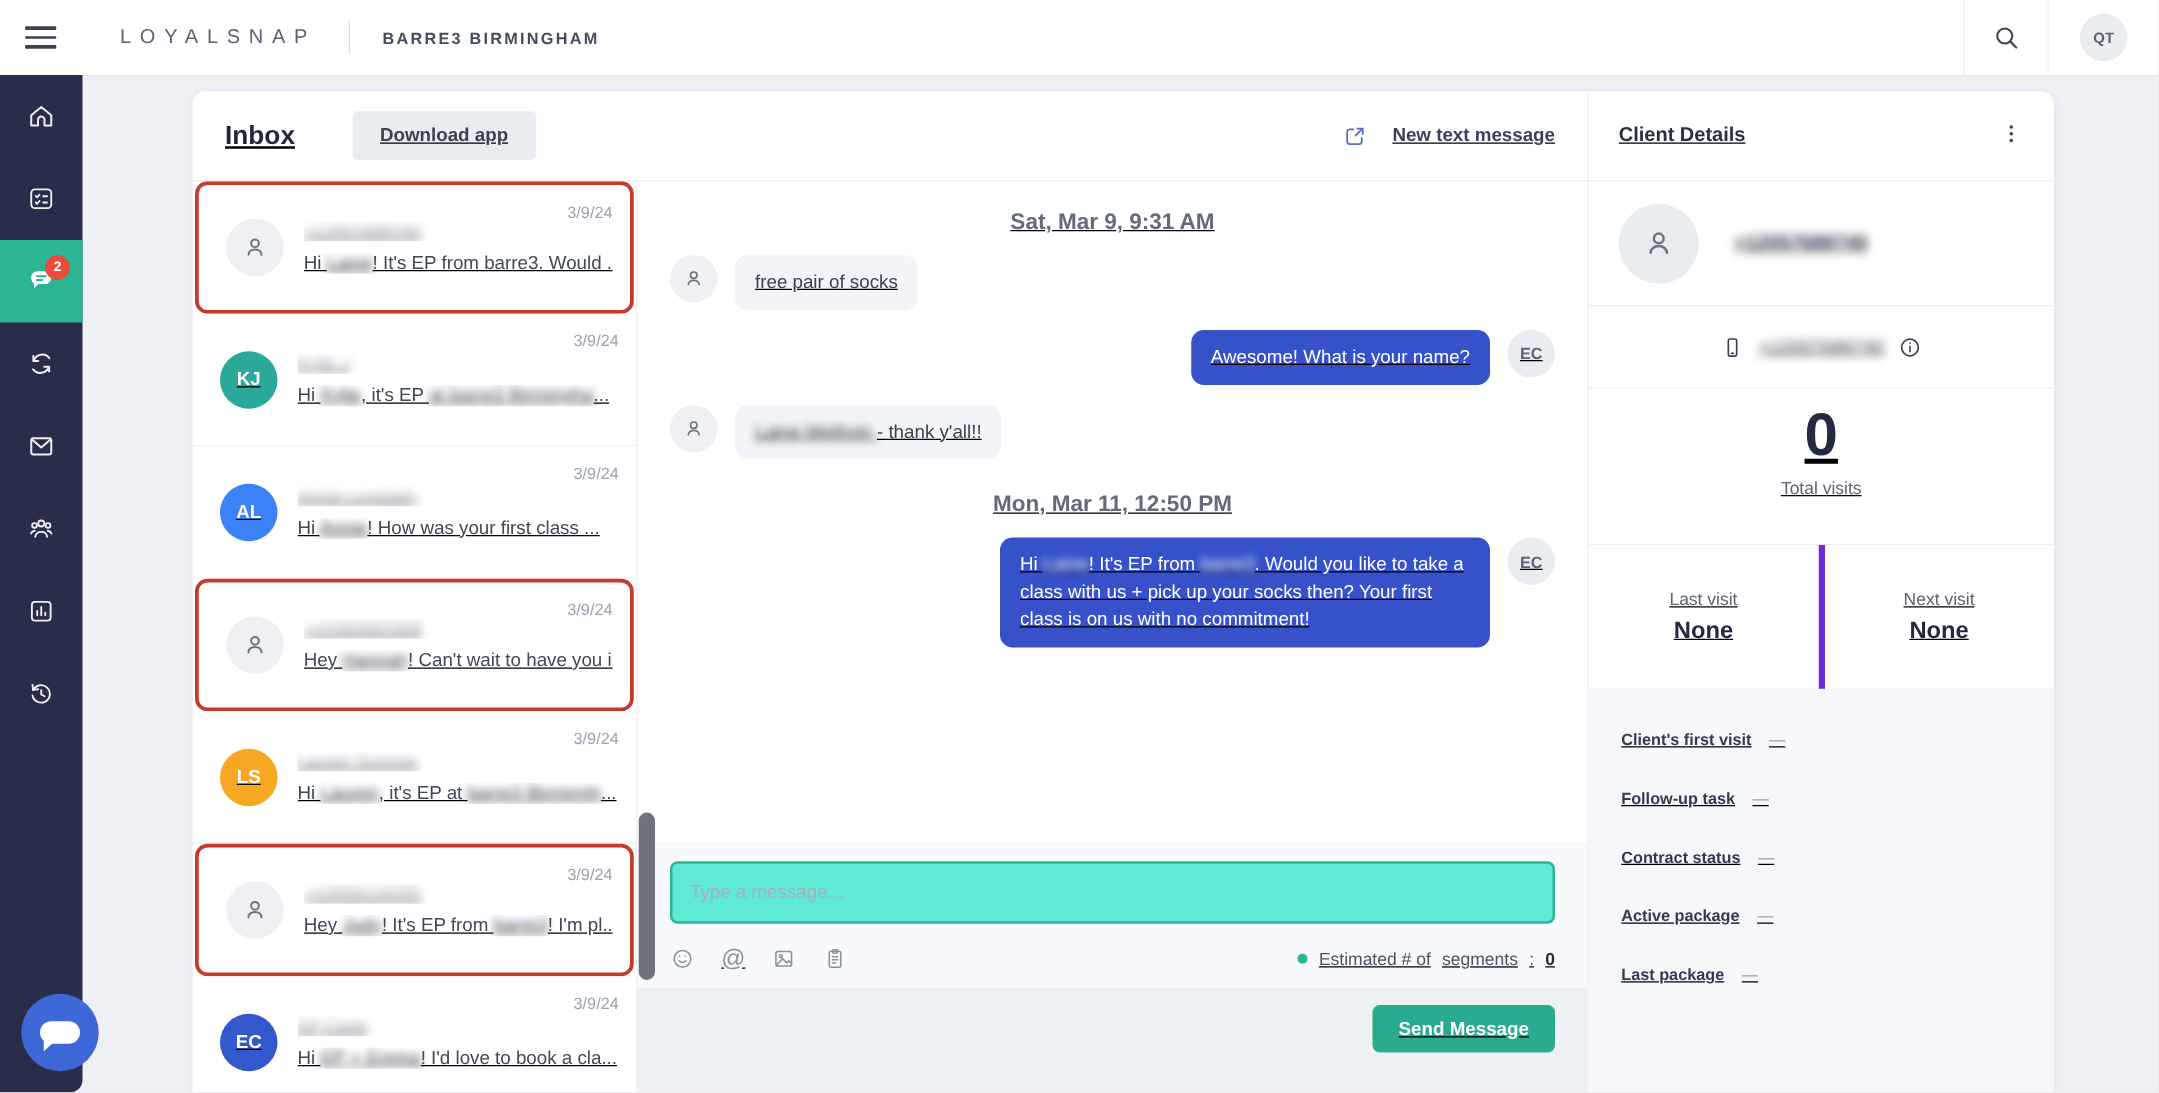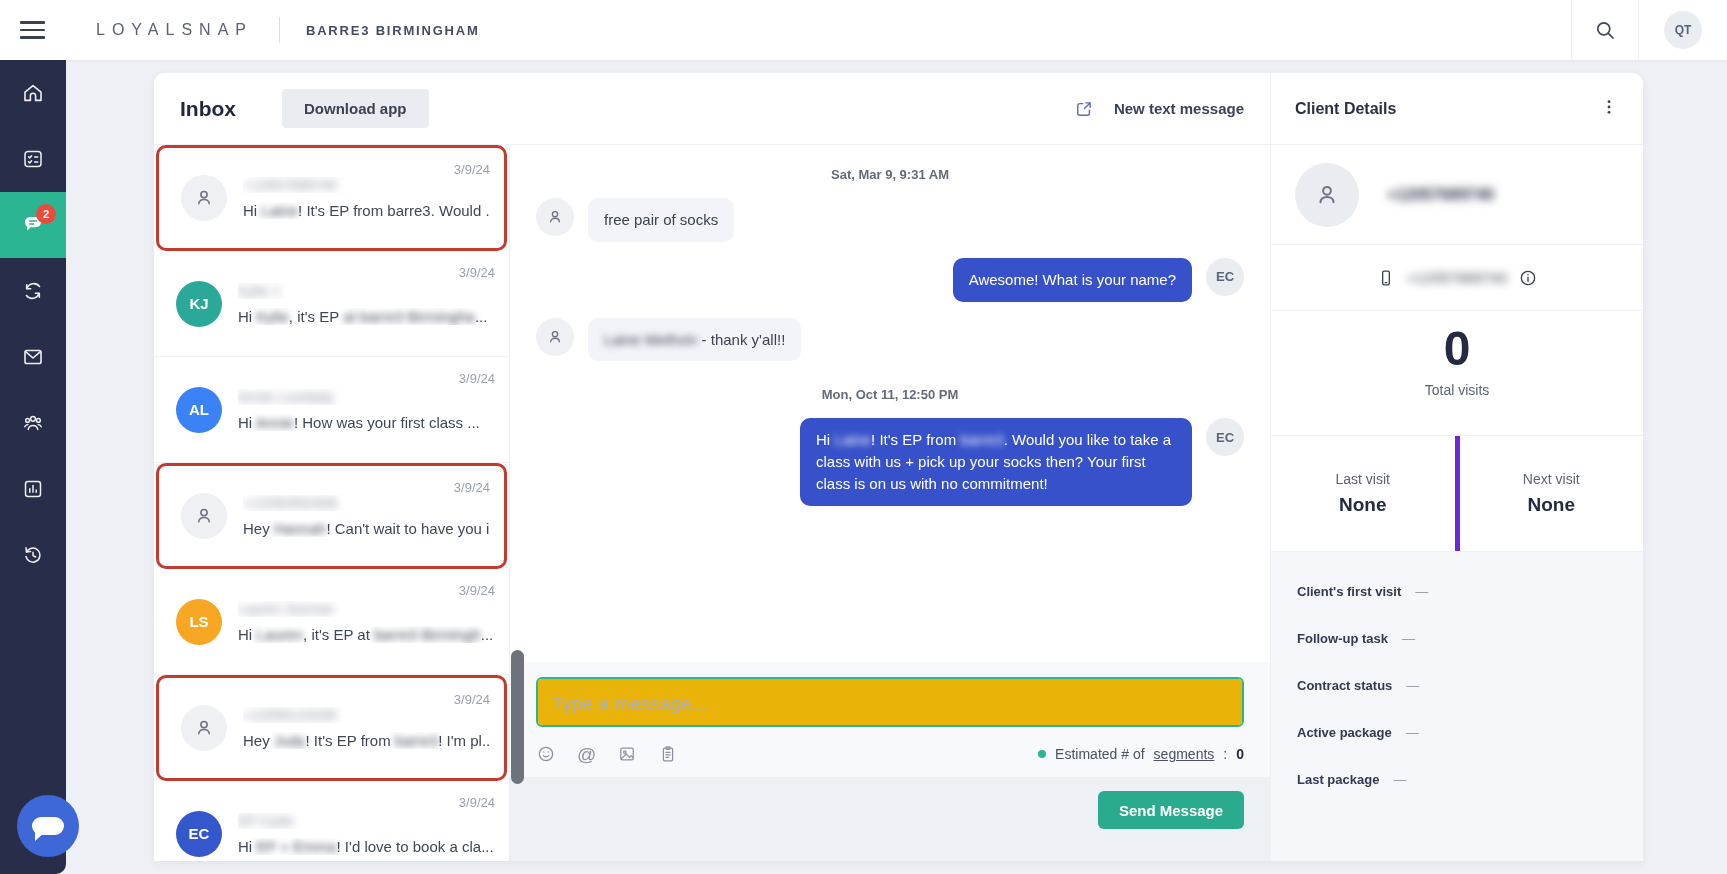--- a/index.html
+++ b/index.html
@@ -35,23 +35,23 @@
   .ic-s { width:20px; height:20px; }
 
   
   .fab { position:absolute; left:17px; top:795px; width:62px; height:62px; border-radius:50%;
          background:#3e68d8; z-index:40; border:none; cursor:pointer; display:flex; align-items:center; justify-content:center; }
   .fab-bubble { position:relative; width:32px; height:18px; background:#fff; border-radius:9px; }
   .fab-bubble::after { content:""; position:absolute; left:3px; bottom:-6px; width:0; height:0;
                        border-left:9px solid #fff; border-bottom:8px solid transparent; }
 
   
-  .card { position:absolute; left:154px; top:73px; width:1489px; bottom:13px; background:#fff;
+  .card { position:absolute; left:154px; top:73px; width:1489px; bottom:0; background:#fff;
           border-radius:10px 10px 0 0; box-shadow:0 2px 8px rgba(40,50,80,.07);
-          display:flex; flex-direction:column; overflow:hidden; z-index:10; }
+          display:flex; flex-direction:column; overflow:hidden; z-index:10;text-decoration:underline; }
   .card-header { height:72px; flex:none; display:flex; align-items:center; border-bottom:1px solid #eef0f4; }
   .hd-list { width:356px; flex:none; display:flex; align-items:center; padding-left:26px; }
   .inbox-title { font-size:21px; font-weight:700; color:#1f2740; }
   .dl-btn { margin-left:46px; padding:11px 22px; background:#e9edf2; border:none; border-radius:4px;
             font-size:15px; font-weight:600; color:#3c4254; cursor:pointer; font-family:inherit; }
   .hd-chat { flex:1; display:flex; justify-content:flex-end; align-items:center; padding-right:26px; }
   .ntm { display:flex; align-items:center; gap:20px; background:none; border:none; cursor:pointer; font-family:inherit; }
   .ntm .ic-s { color:#5b6bc0; }
   .ntm-label { font-size:15px; font-weight:600; color:#39415c; }
   .hd-details { width:373px; flex:none; height:100%; border-left:1px solid #eef0f4;
@@ -75,36 +75,36 @@
   .row-prev { font-size:15px; color:#3f4758; white-space:nowrap; overflow:hidden; }
   .row-date { position:absolute; top:14px; right:14px; font-size:13px; color:#9aa1ae; }
   .blur { filter:blur(4px); }
   .blur-soft { filter:blur(3.5px); }
   .scroll-thumb { position:absolute; left:357px; top:505px; width:13px; height:134px;
                   background:#6e727a; border-radius:7px; z-index:6; cursor:grab; }
 
   
   .chat-col { flex:1; min-width:0; display:flex; flex-direction:column; }
   .msgs { flex:1; padding:22px 26px 0; overflow:hidden; }
-  .daterow { text-align:center; font-size:13px; font-weight:700; color:#636b7b; margin-bottom:16px; }
+  .daterow { text-align:center; font-size:18px; font-weight:700; color:#636b7b; margin-bottom:16px; }
   .daterow.second { margin-top:26px; }
   .msg { display:flex; align-items:flex-start; margin-bottom:16px; }
   .msg.out { justify-content:flex-end; }
   .pavatar { width:38px; height:38px; border-radius:50%; background:#eef0f4; color:#6d7382; flex:none;
              display:flex; align-items:center; justify-content:center; margin-right:14px; }
   .ec-av { width:38px; height:38px; border-radius:50%; background:#e9edf1; color:#5a6478; flex:none;
            font-size:13px; font-weight:700; display:flex; align-items:center; justify-content:center; margin-left:14px; }
   .bubble { padding:11px 16px; border-radius:10px; font-size:15px; line-height:1.45; max-width:420px; }
   .msg.in .bubble { background:#f2f4f9; color:#3a4152; }
   .msg.out .bubble { background:#3651c9; color:#fff; }
   .bubble.wide { max-width:392px; }
 
   .composer { flex:none; background:#f8f9fc; padding:15px 26px 0; }
-  .ta { width:100%; height:50px; border:2px solid #2cb593; border-radius:6px; background:#eab308;
-        font-family:inherit; font-size:19px; color:#3a4152; padding:14px; resize:none; outline:none; }
+  .ta { width:100%; height:50px; border:2px solid #2cb593; border-radius:6px; background:#5eead4;
+        font-family:inherit; font-size:15px; color:#3a4152; padding:14px; resize:none; outline:none; }
   .ta::placeholder { color:#a9afbc; }
   .toolbar { height:46px; display:flex; align-items:center; gap:21px; color:#8a91a0; }
   .tool-btn { background:none; border:none; cursor:pointer; color:#8a91a0; display:flex; align-items:center; }
   .at-glyph { font-size:19px; font-weight:500; line-height:1; }
   .seg { margin-left:auto; display:flex; align-items:center; gap:9px; font-size:14px; color:#4b5263; }
   .seg-dot { width:8px; height:8px; border-radius:50%; background:#2cb593; }
   .seg-link { text-decoration:underline; cursor:pointer; color:#4b5263; }
   .seg-count { font-weight:700; color:#252b42; }
   .chat-footer { flex:none; height:84px; background:#edf0f5; display:flex; justify-content:flex-end;
                  padding:14px 26px 0; }
@@ -475,21 +475,21 @@
 
           <div class="msg in">
             <div class="pavatar">
                 <svg class="ic-s">
                   <use href="#i-person"></use>
                 </svg>
               </div>
             <div class="bubble"><span class="blur-soft">Laine Methvin </span><span>- thank y'all!!</span></div>
           </div>
 
-          <div class="daterow second">Mon, Oct 11, 12:50 PM</div>
+          <div class="daterow second">Mon, Mar 11, 12:50 PM</div>
 
           <div class="msg out">
             <div class="bubble wide"><span>Hi </span><span class="blur-soft">Laine</span><span>! It's EP from </span><span class="blur-soft">barre3</span><span>. Would you like to take a class with us + pick up your socks then? Your first class is on us with no commitment!</span></div>
             <div class="ec-av">EC</div>
           </div>
 
         </div>
 
         <div class="composer">
           <textarea class="ta" rows="1" placeholder="Type a message..." style=""></textarea>

